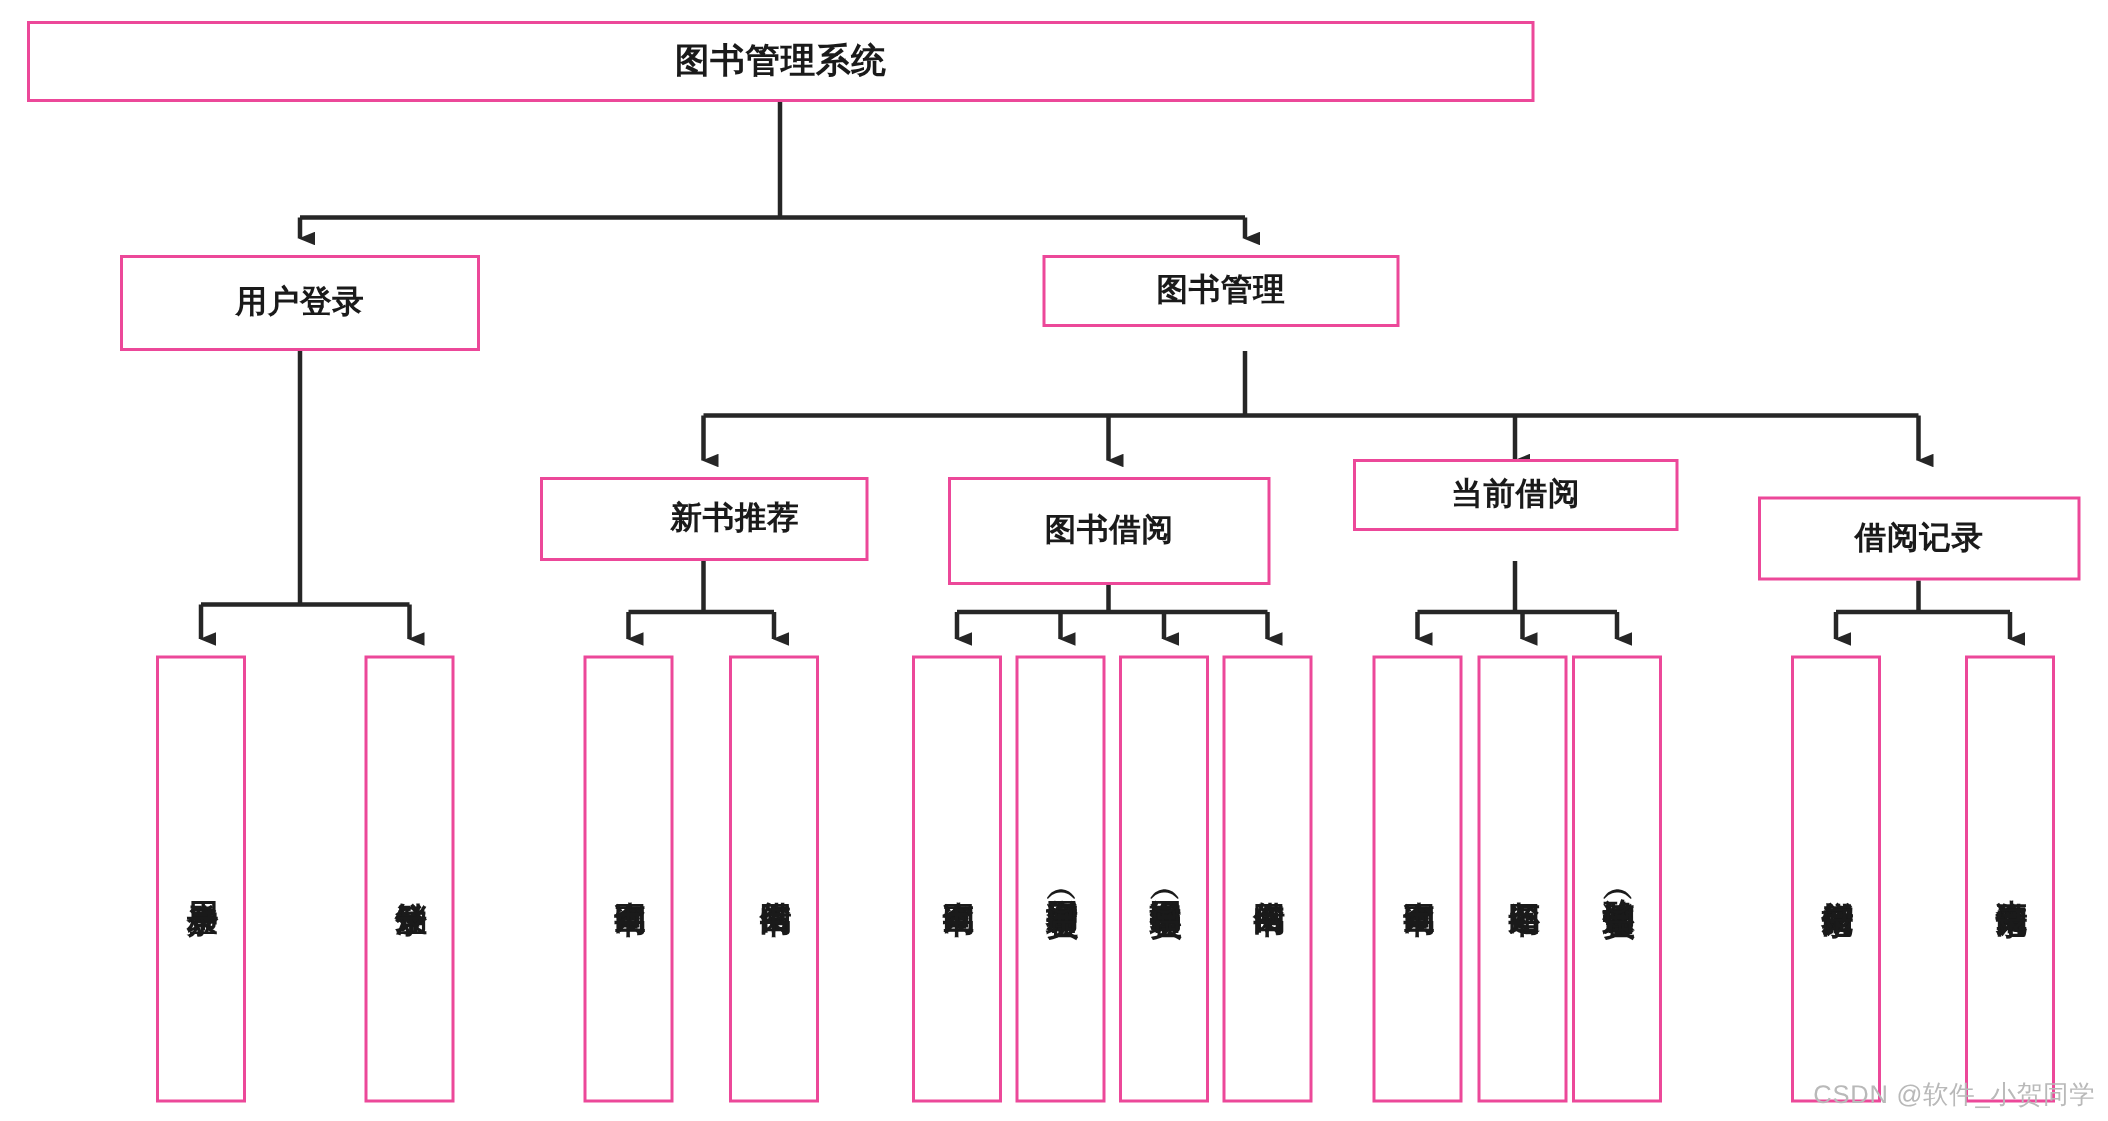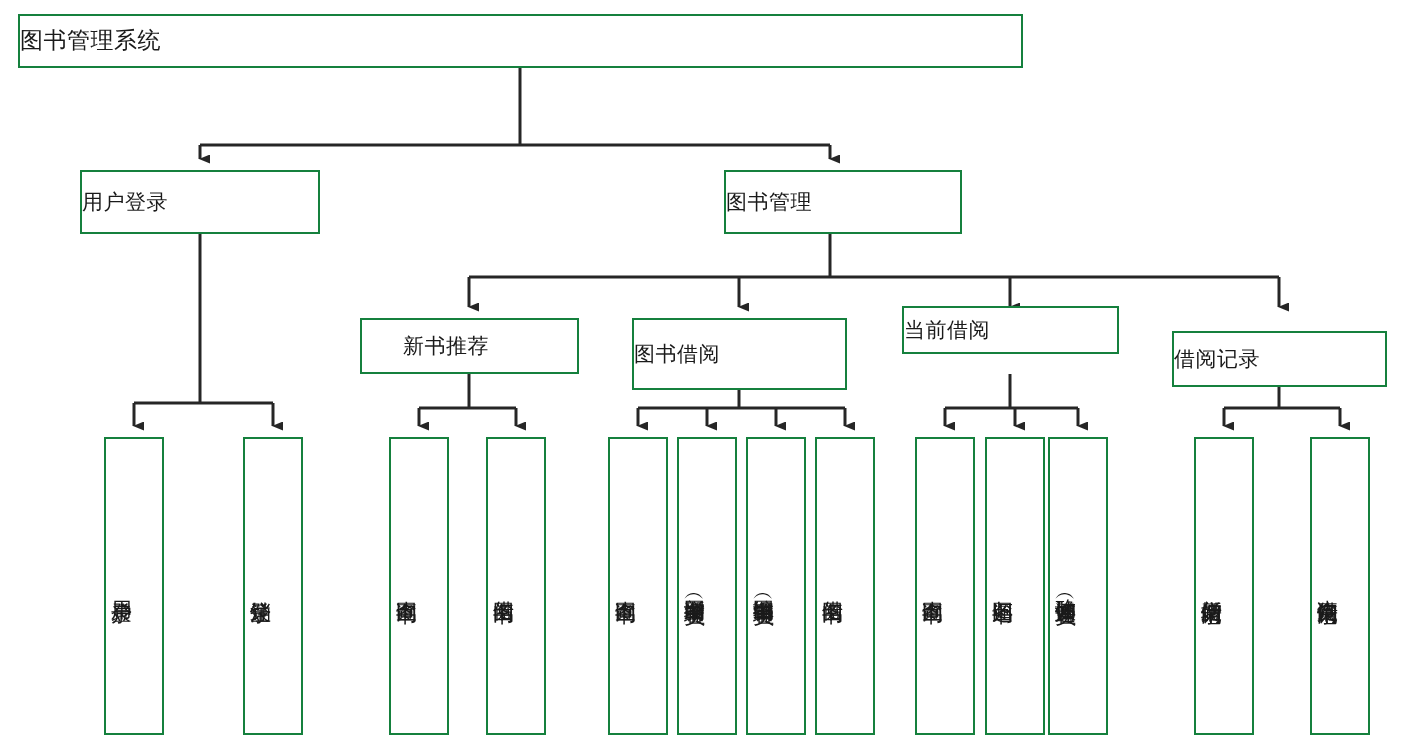--- a/index.html
+++ b/index.html
@@ -21,25 +21,26 @@
     position: absolute;
     top: 0;
     left: 0;
     width: 1405px;
     height: 747px;
   }
   .node-box {
     position: absolute;
     box-sizing: border-box;
     background: #ffffff;
-    border: 2px solid #15803d;
+    border: 2px solid #ec4899;
     display: flex;
     align-items: center;
-    justify-content: flex-start;
+    justify-content: center;
     overflow: hidden;
+    font-weight: bold;
   }
   .node-label-h {
     font-size: 21px;
     color: #1a1a1a;
     line-height: 1.1;
     white-space: nowrap;
     letter-spacing: 0.5px;
   }
   .node-label-v {
     font-size: 21px;
@@ -113,21 +114,21 @@
       </g>
   </svg>
 
   <div id="nodes-layer">
       <div class="node-box root-box" style="left: 18px; top: 14px; width: 1005px; height: 54px;">
         <span class="node-label-h">图书管理系统</span>
       </div>
       <div class="node-box" style="left: 80px; top: 170px; width: 240px; height: 64px;">
         <span class="node-label-h">用户登录</span>
       </div>
-      <div class="node-box" style="left: 724px; top: 170px; width: 238px; height: 64px;">
+      <div class="node-box" style="left: 695px; top: 170px; width: 238px; height: 48px;">
         <span class="node-label-h">图书管理</span>
       </div>
       <div class="node-box" style="left: 360px; top: 318px; width: 219px; height: 56px; padding-left: 41px;">
         <span class="node-label-h">新书推荐</span>
       </div>
       <div class="node-box" style="left: 632px; top: 318px; width: 215px; height: 72px;">
         <span class="node-label-h">图书借阅</span>
       </div>
       <div class="node-box" style="left: 902px; top: 306px; width: 217px; height: 48px;">
         <span class="node-label-h">当前借阅</span>
@@ -169,14 +170,15 @@
         <span class="node-label-v">确认归还（管理员）</span>
       </div>
       <div class="node-box" style="left: 1194px; top: 437px; width: 60px; height: 298px;">
         <span class="node-label-v">新增借阅记录</span>
       </div>
       <div class="node-box" style="left: 1310px; top: 437px; width: 60px; height: 298px;">
         <span class="node-label-v">查询借阅记录</span>
       </div>
     </div>
 
+  <div class="watermark">CSDN @软件_小贺同学</div>
 
 </div>
 
 </body></html>

